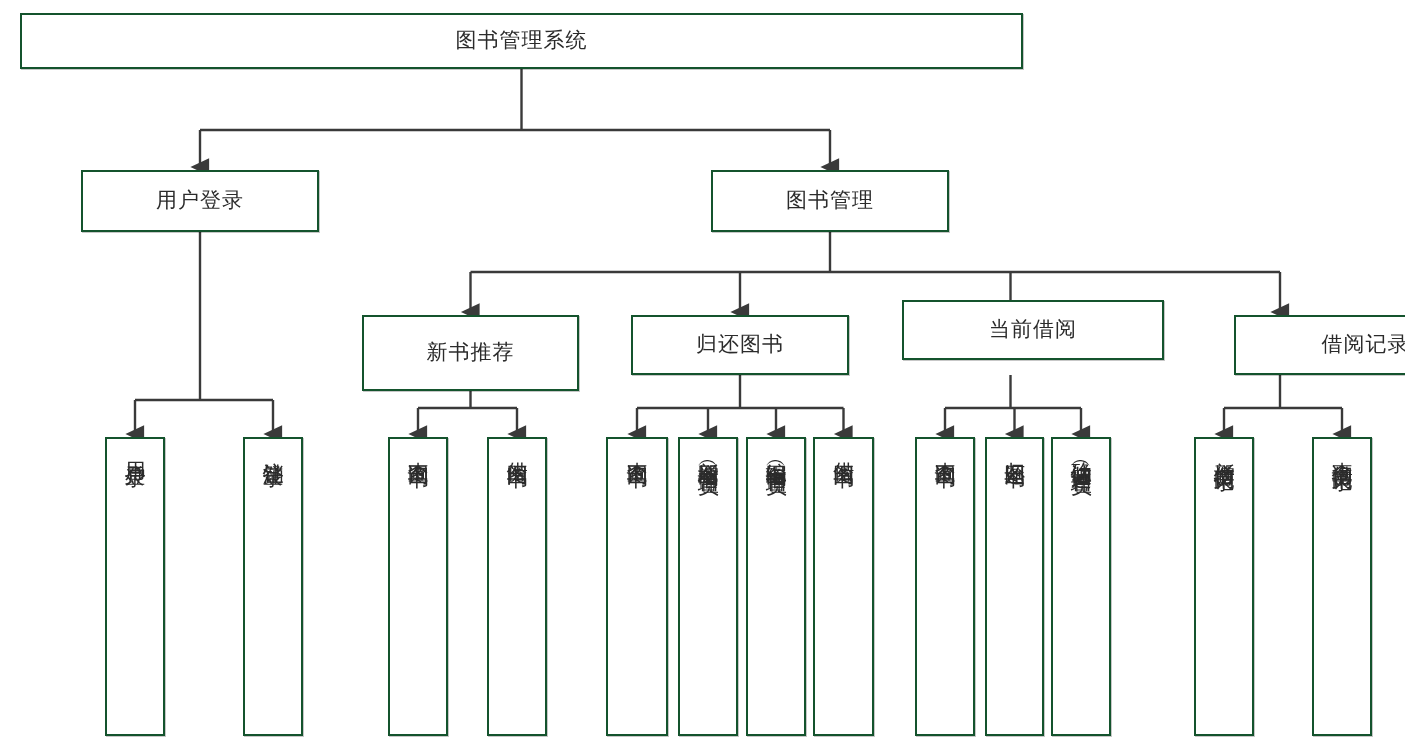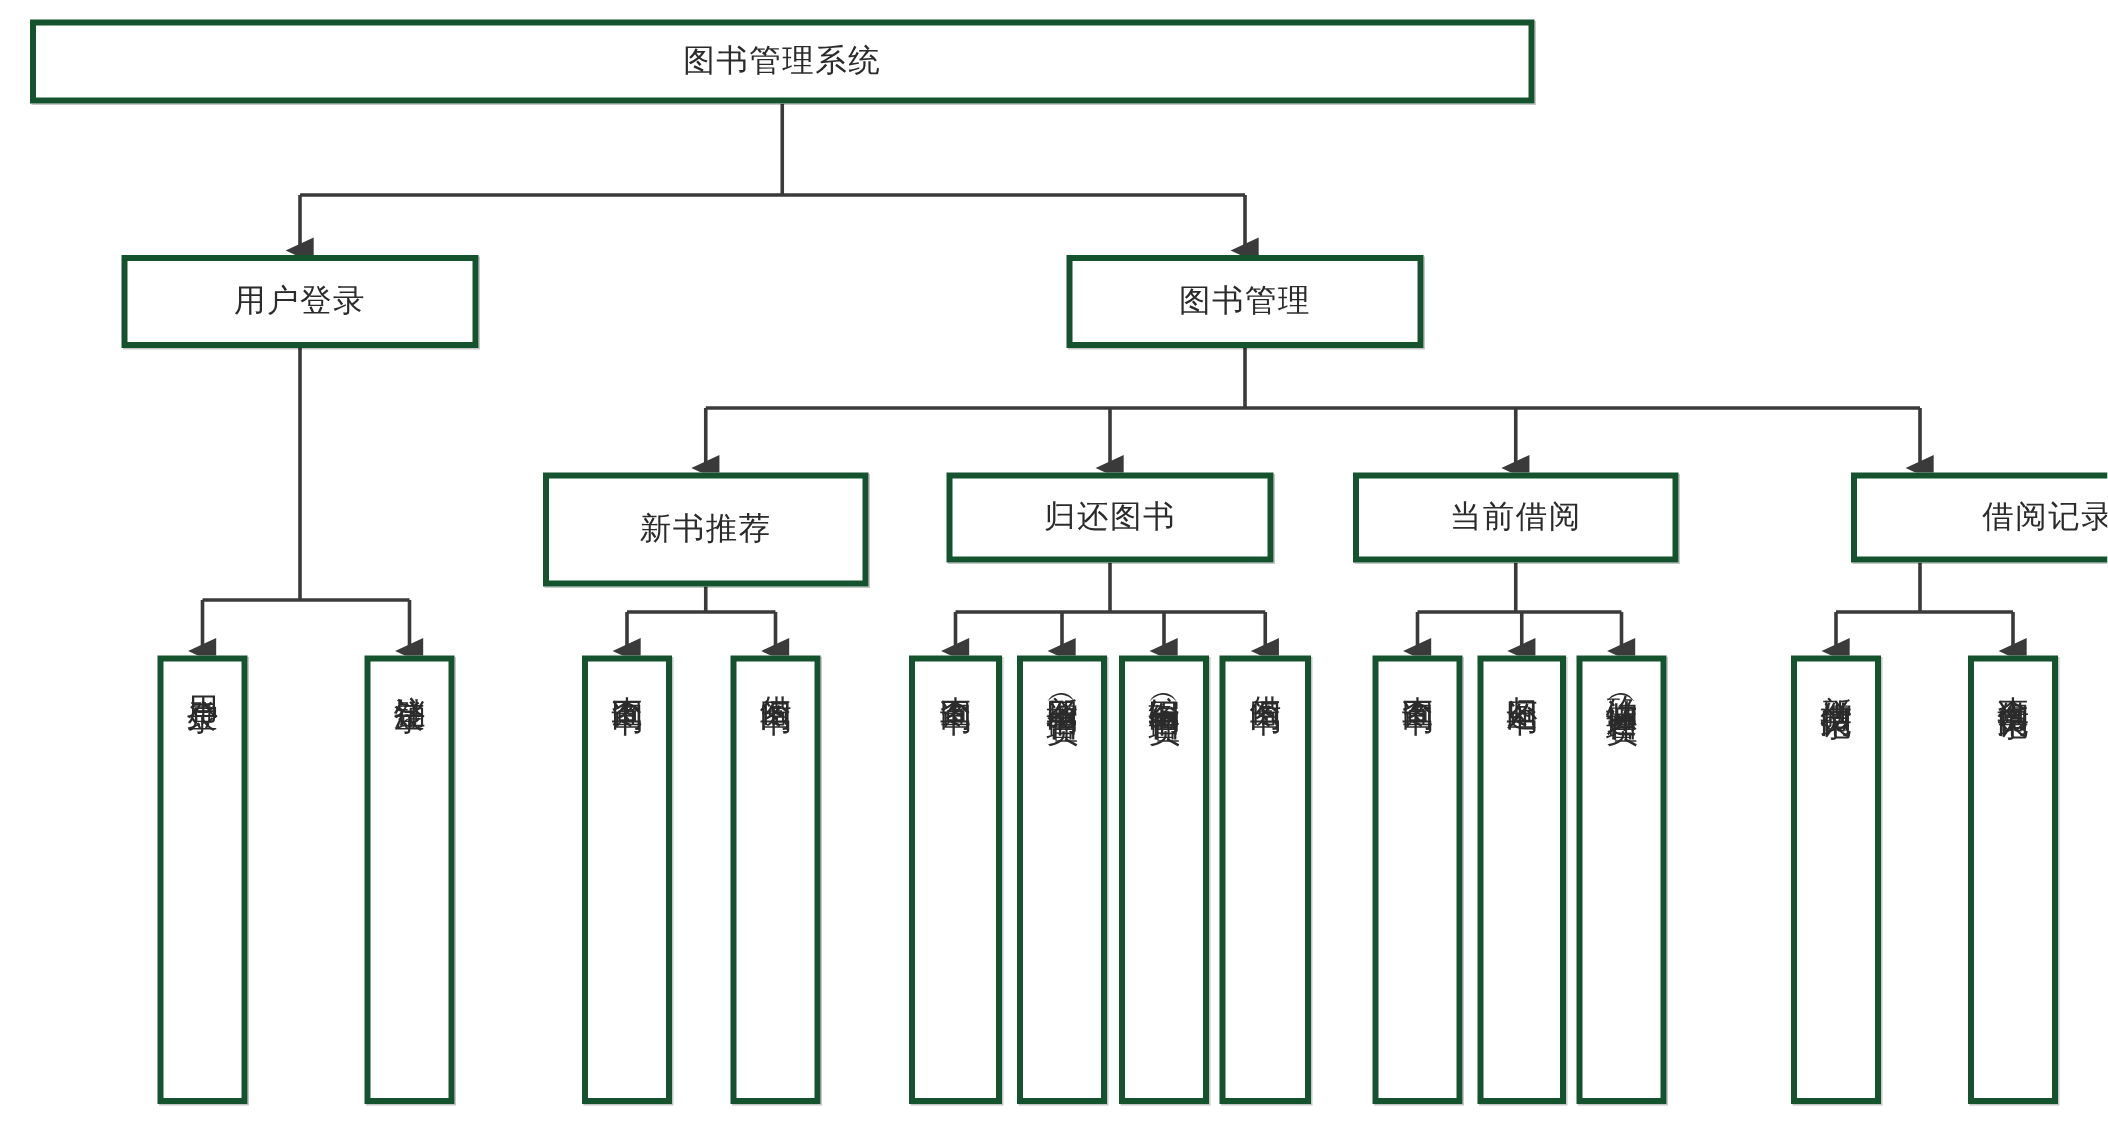--- a/index.html
+++ b/index.html
@@ -19,21 +19,21 @@
   #edges {
     position: absolute;
     left: 0; top: 0;
     width: 1405px;
     height: 747px;
     pointer-events: none;
   }
   .node {
     position: absolute;
     box-sizing: border-box;
-    border: 4px solid #14532d;
+    border: 2px solid #14532d;
     background: #ffffff;
     color: #2b2b2b;
     display: flex;
     align-items: center;
     justify-content: center;
     box-shadow: 1px 1px 0 rgba(0,0,0,0.22);
   }
   .node .label {
     font-size: 21px;
     line-height: 1.1;
@@ -121,21 +121,21 @@
       </div>
       <div class="node" style="left: 711px; top: 170px; width: 238px; height: 62px;">
         <span class="label">图书管理</span>
       </div>
       <div class="node" style="left: 362px; top: 315px; width: 217px; height: 76px;">
         <span class="label">新书推荐</span>
       </div>
       <div class="node" style="left: 631px; top: 315px; width: 218px; height: 60px;">
         <span class="label">归还图书</span>
       </div>
-      <div class="node" style="left: 902px; top: 315px; width: 217px; height: 60px;">
+      <div class="node" style="left: 902px; top: 300px; width: 262px; height: 60px;">
         <span class="label">当前借阅</span>
       </div>
       <div class="node" style="left: 1234px; top: 315px; width: 263px; height: 60px;">
         <span class="label">借阅记录</span>
       </div>
       <div class="node leaf" style="left: 105px; top: 437px; width: 60px; height: 299px;">
         <span class="label">用户登录</span>
       </div>
       <div class="node leaf" style="left: 243px; top: 437px; width: 60px; height: 299px;">
         <span class="label">注销登录</span>

